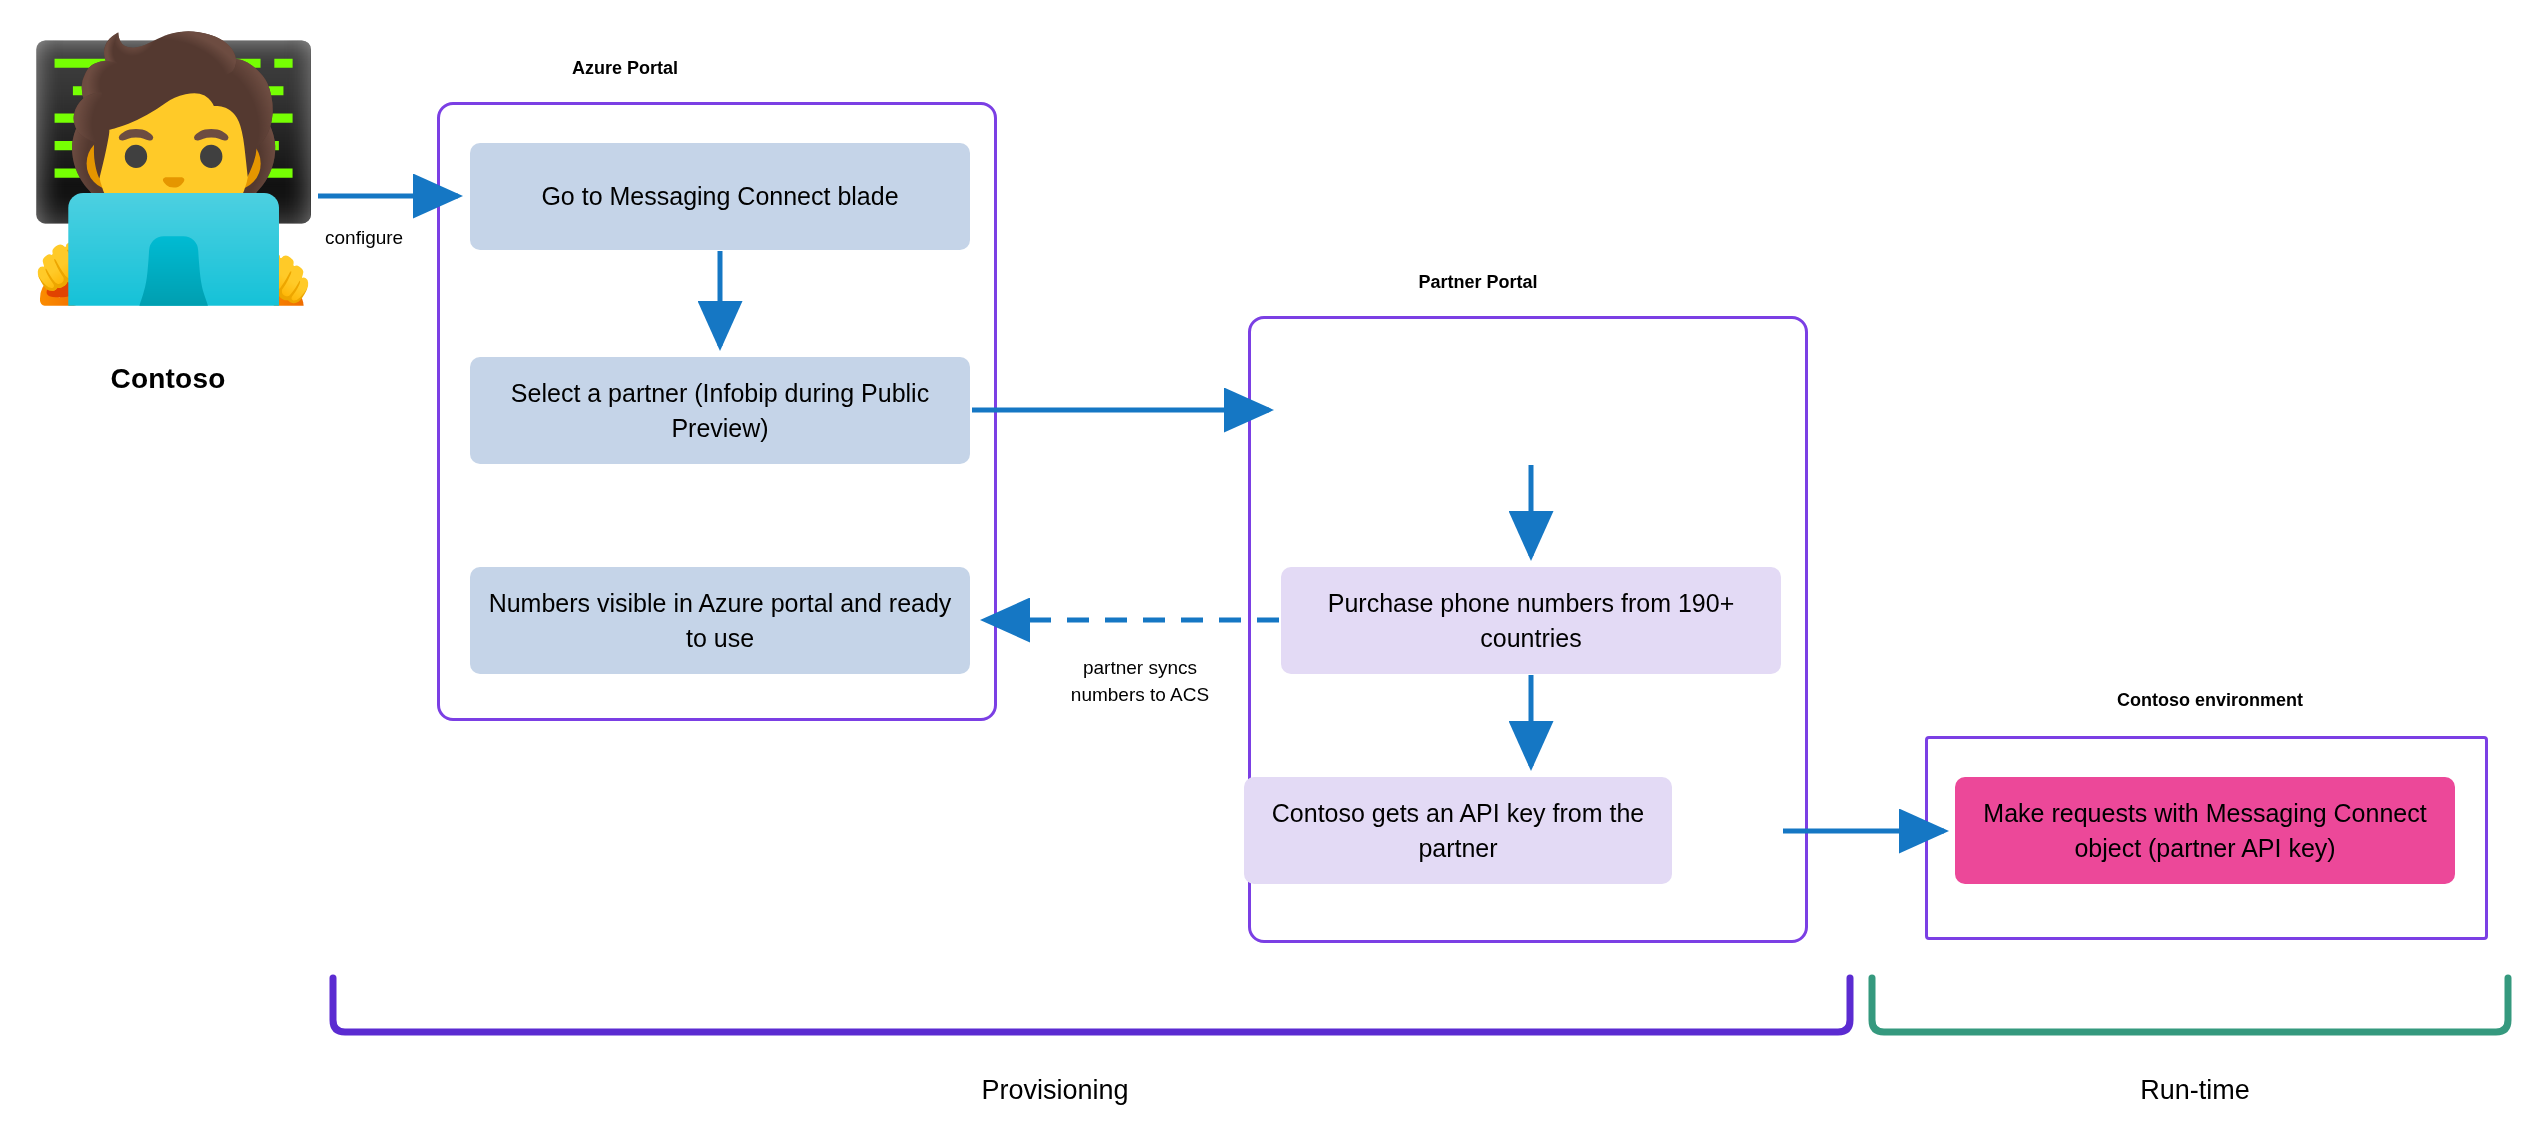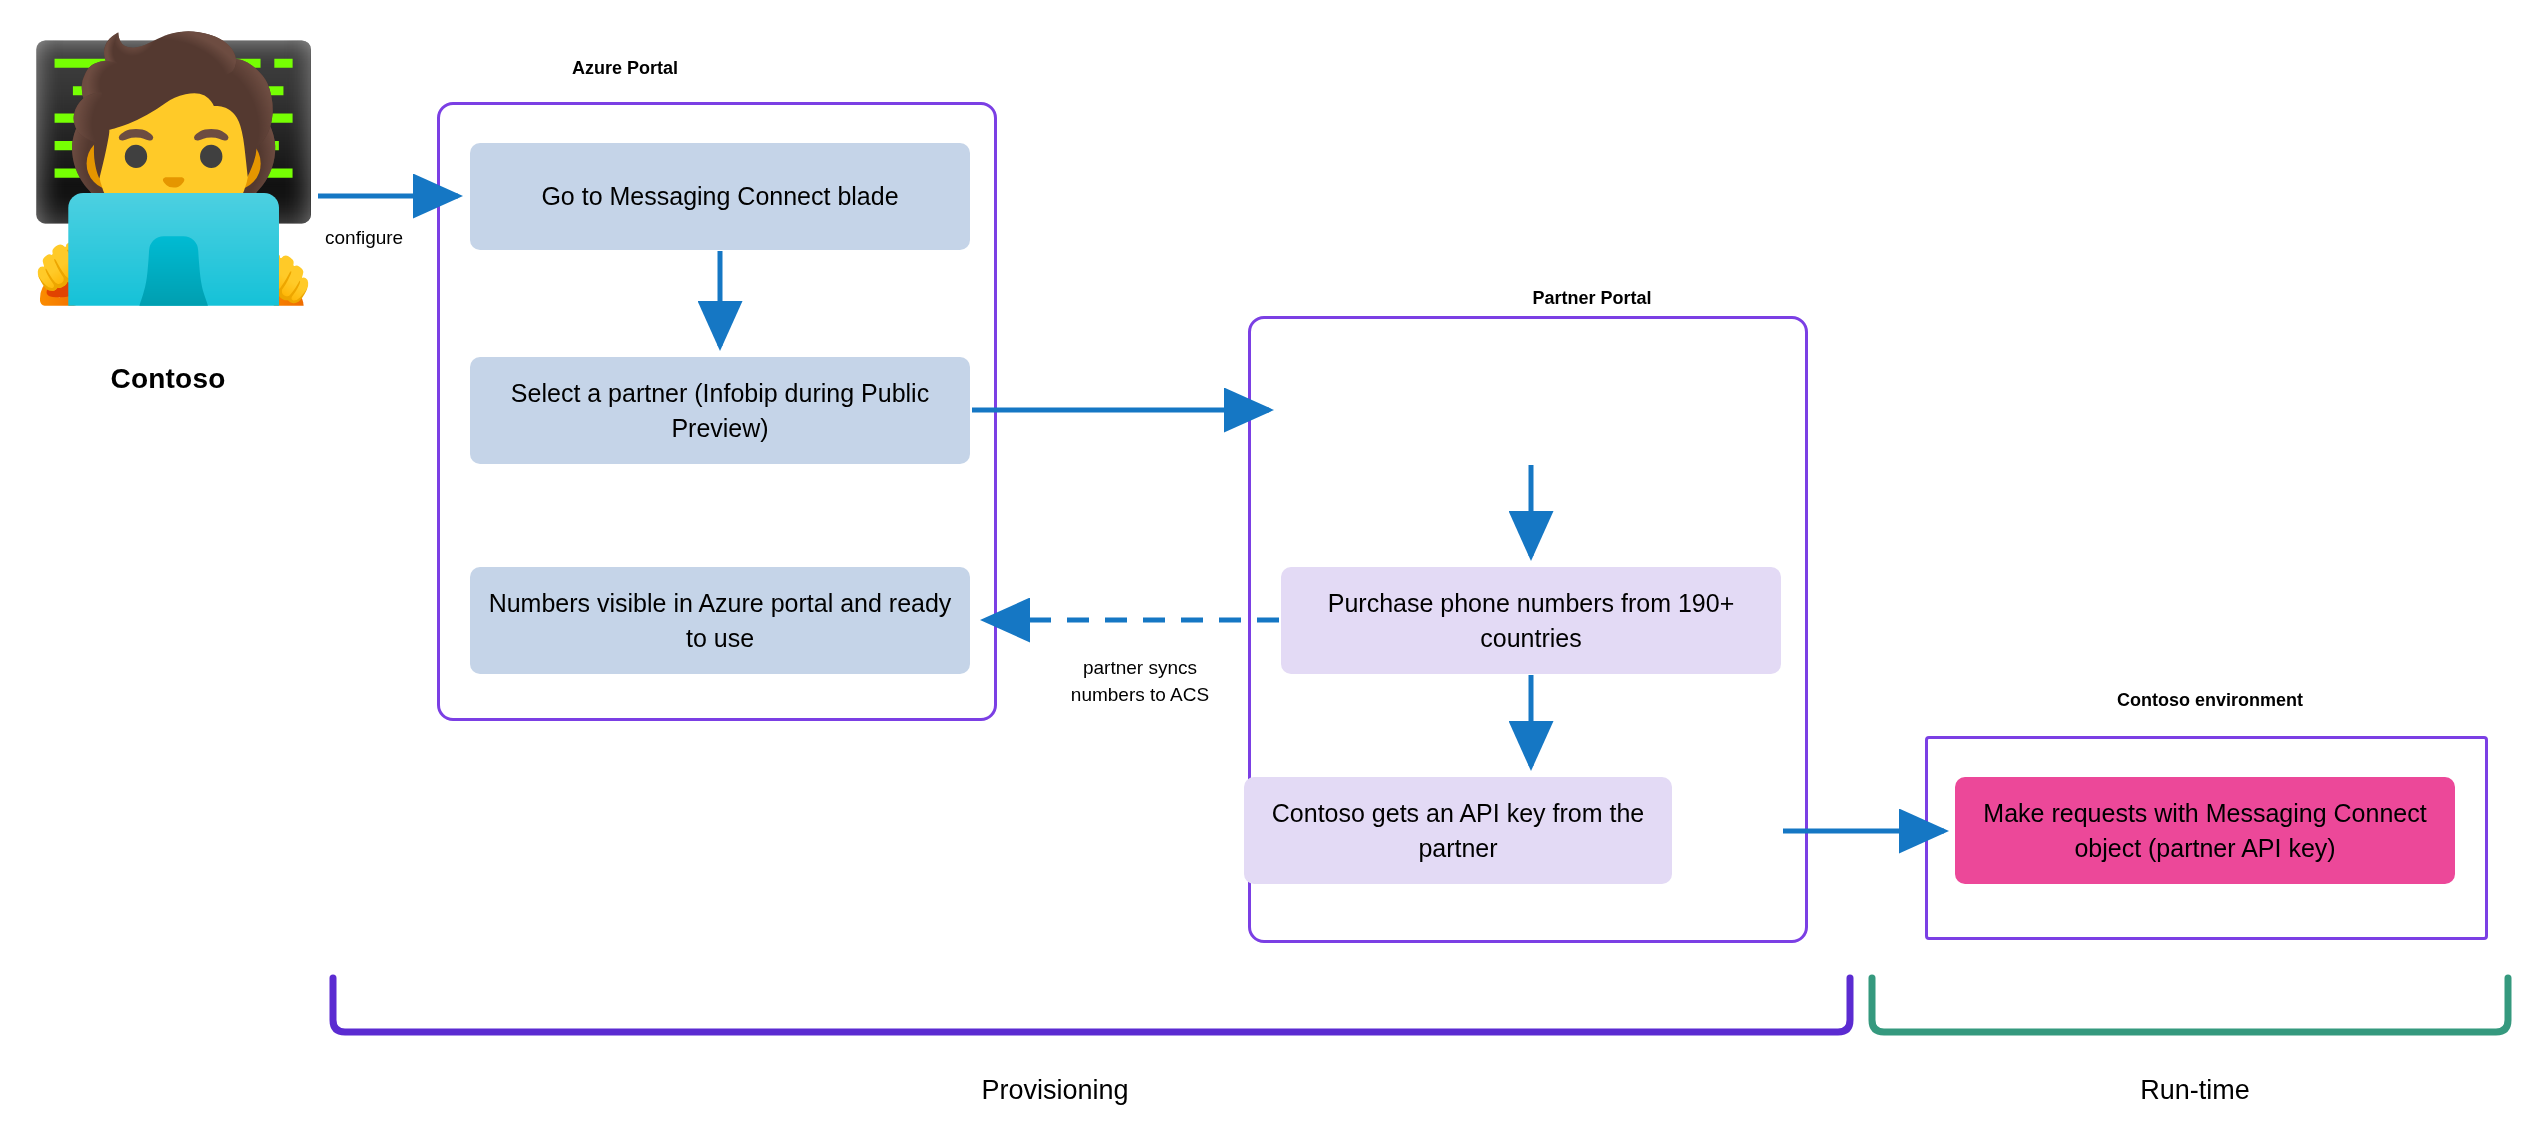--- a/index.html
+++ b/index.html
@@ -113,21 +113,21 @@
     <div class="actor-label">Contoso</div>
   </div>
 
   <div class="group-title" style="left:440px; top:58px; width:370px;">Azure Portal</div>
   <div class="group-box" style="left:437px; top:102px; width:560px; height:619px;"></div>
 
   <div class="node blue" style="left:470px; top:143px; width:500px; height:107px;">Go to Messaging Connect blade</div>
   <div class="node blue" style="left:470px; top:357px; width:500px; height:107px;">Select a partner (Infobip during Public Preview)</div>
   <div class="node blue" style="left:470px; top:567px; width:500px; height:107px;">Numbers visible in Azure portal and ready to use</div>
 
-  <div class="group-title" style="left:1302px; top:272px; width:580px;margin-top:16px;">Partner Portal</div>
+  <div class="group-title" style="left:1188px; top:272px; width:580px;">Partner Portal</div>
   <div class="group-box" style="left:1248px; top:316px; width:560px; height:627px;"></div>
 
   <div class="node purple" style="left:1281px; top:567px; width:500px; height:107px;">Purchase phone numbers from 190+ countries</div>
   <div class="node purple" style="left:1244px; top:777px; width:428px; height:107px;">Contoso gets an API key from the partner</div>
 
   <div class="group-title" style="left:1920px; top:690px; width:580px;">Contoso environment</div>
   <div class="group-box sharp" style="left:1925px; top:736px; width:563px; height:204px;"></div>
 
   <div class="node green" style="left:1955px; top:777px; width:500px; height:107px;">Make requests with Messaging Connect object (partner API key)</div>
 

